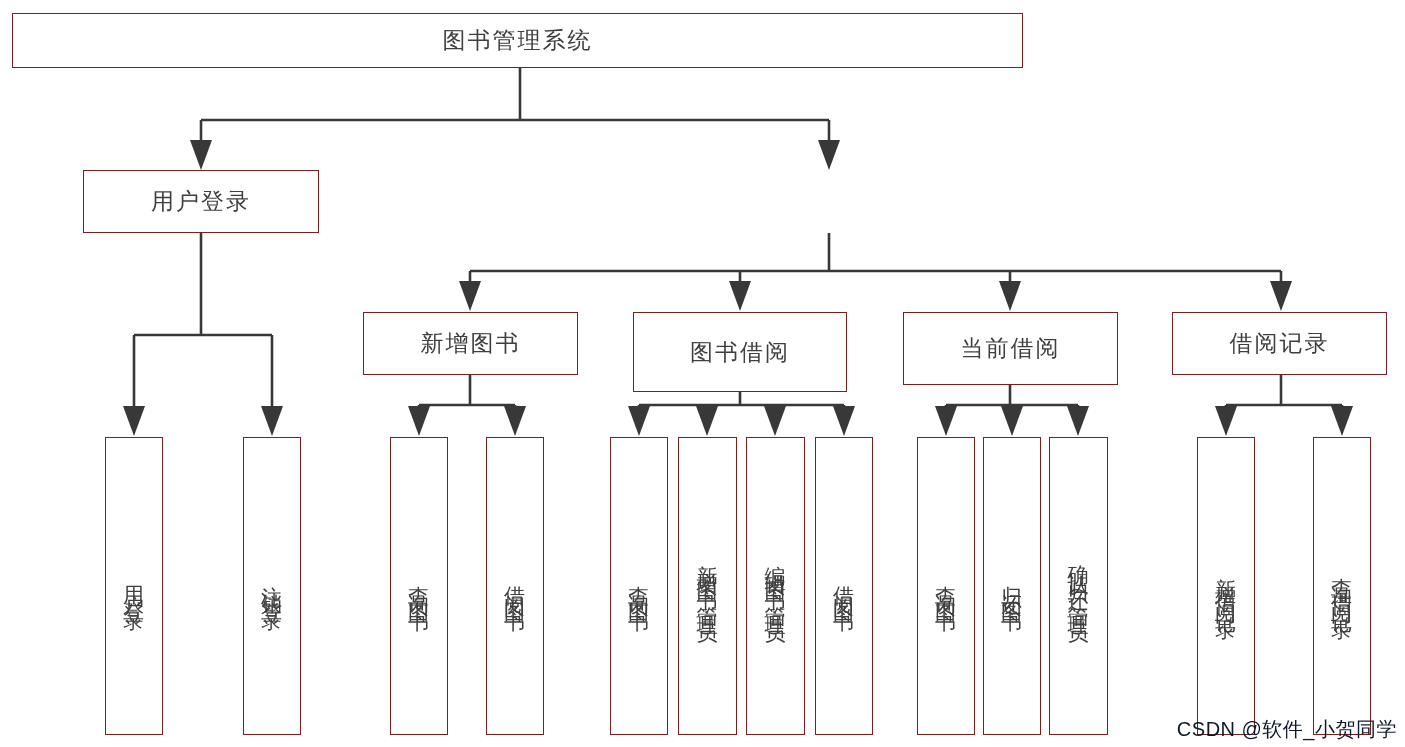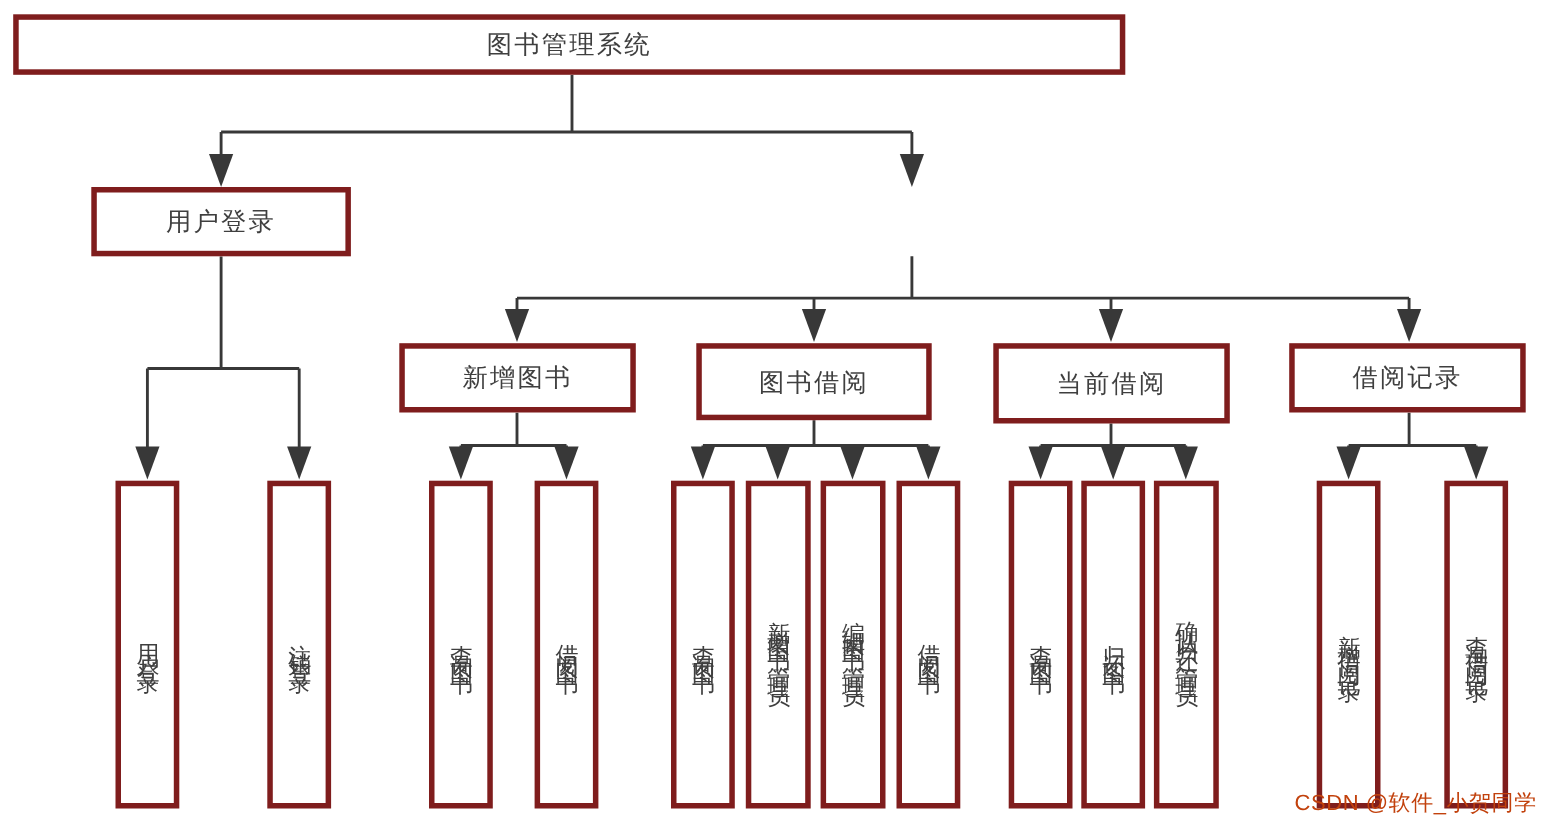--- a/index.html
+++ b/index.html
@@ -12,21 +12,21 @@
     font-family: "Liberation Sans", sans-serif;
   }
   .connectors {
     position: absolute;
     left: 0; top: 0;
     z-index: 1;
   }
   .node {
     position: absolute;
     box-sizing: border-box;
-    border: 5px solid #7f1d1d;
+    border: 1px solid #7f1d1d;
     background: #ffffff;
     display: flex;
     align-items: center;
     justify-content: center;
     z-index: 2;
     color: #3f3f3f;
   }
   .node.h .lbl {
     font-size: 23px;
     letter-spacing: 2px;
@@ -39,21 +39,21 @@
     font-size: 21px;
     letter-spacing: 0.40em;
     line-height: 1;
   }
   .watermark {
     position: absolute;
     right: 8px;
     bottom: 4px;
     z-index: 5;
     font-size: 20px;
-    color: #c2410c;
+    color: #0f172a;
     letter-spacing: 0.5px;
     white-space: nowrap;
   }
 </style>
 </head>
 <body>
 
 <div class="stage">
 
   <svg class="connectors" width="1405" height="747" viewBox="0 0 1405 747">
@@ -103,21 +103,21 @@
     <span class="lbl">图书管理系统</span>
   </div>
 
   <div class="node h" style="left:83px; top:170px; width:236px; height:63px;">
     <span class="lbl">用户登录</span>
   </div>
 
   <div class="node h" style="left:363px; top:312px; width:215px; height:63px;">
     <span class="lbl">新增图书</span>
   </div>
-  <div class="node h" style="left:633px; top:312px; width:214px; height:70px;">
+  <div class="node h" style="left:633px; top:312px; width:214px; height:80px;">
     <span class="lbl">图书借阅</span>
   </div>
   <div class="node h" style="left:903px; top:312px; width:215px; height:73px;">
     <span class="lbl">当前借阅</span>
   </div>
   <div class="node h" style="left:1172px; top:312px; width:215px; height:63px;">
     <span class="lbl">借阅记录</span>
   </div>
 
   <div class="node v" style="left:105px; top:437px; width:58px; height:298px;">

